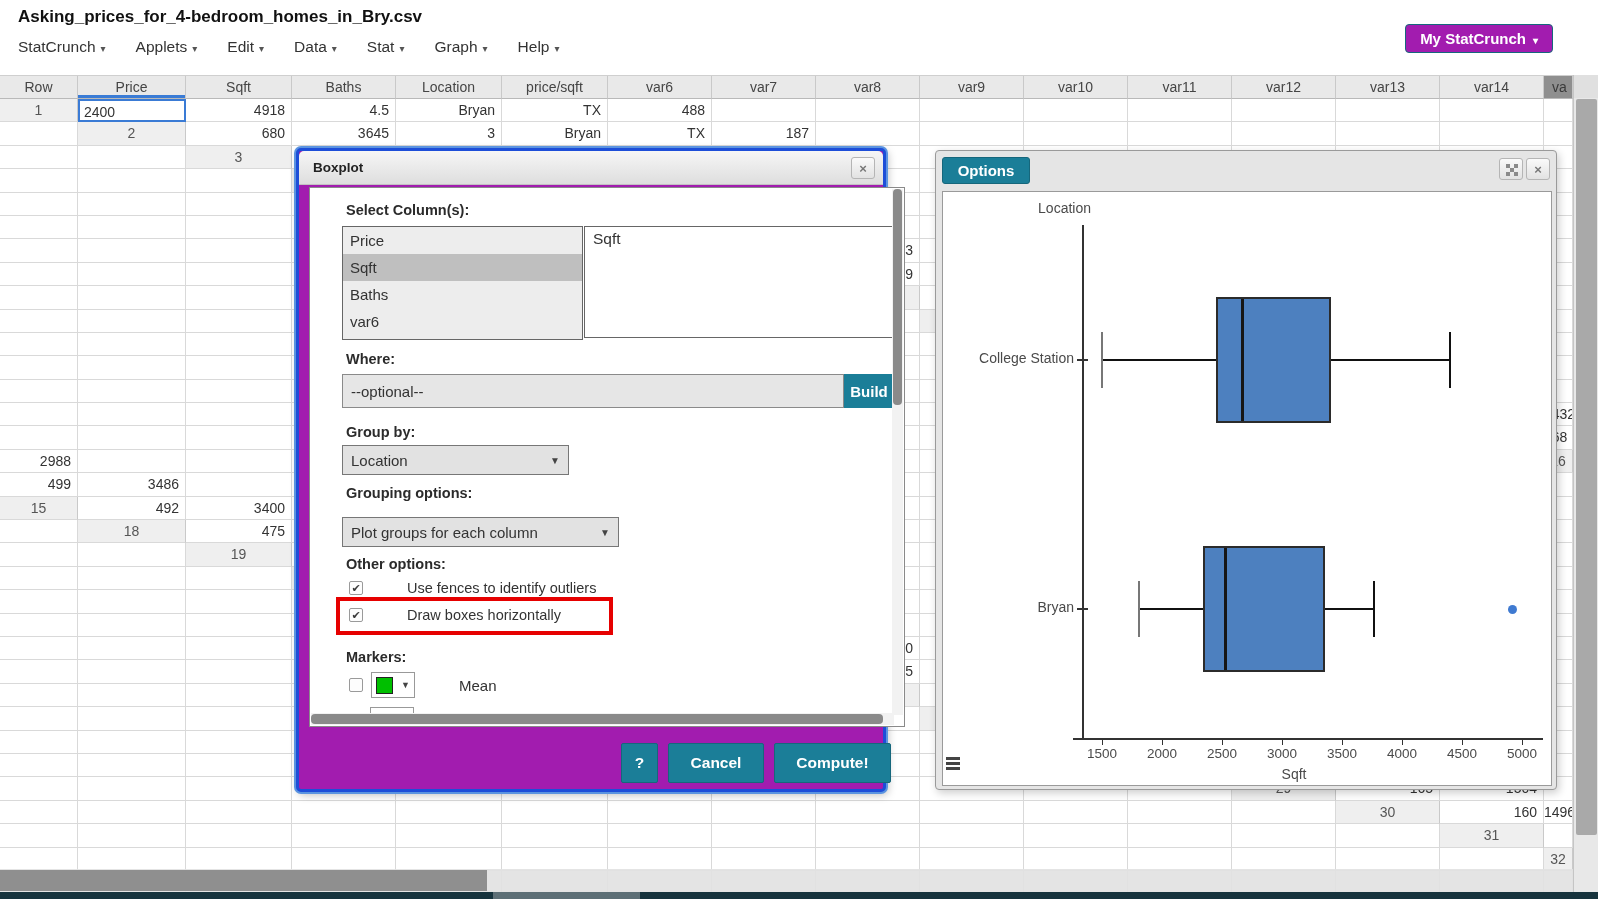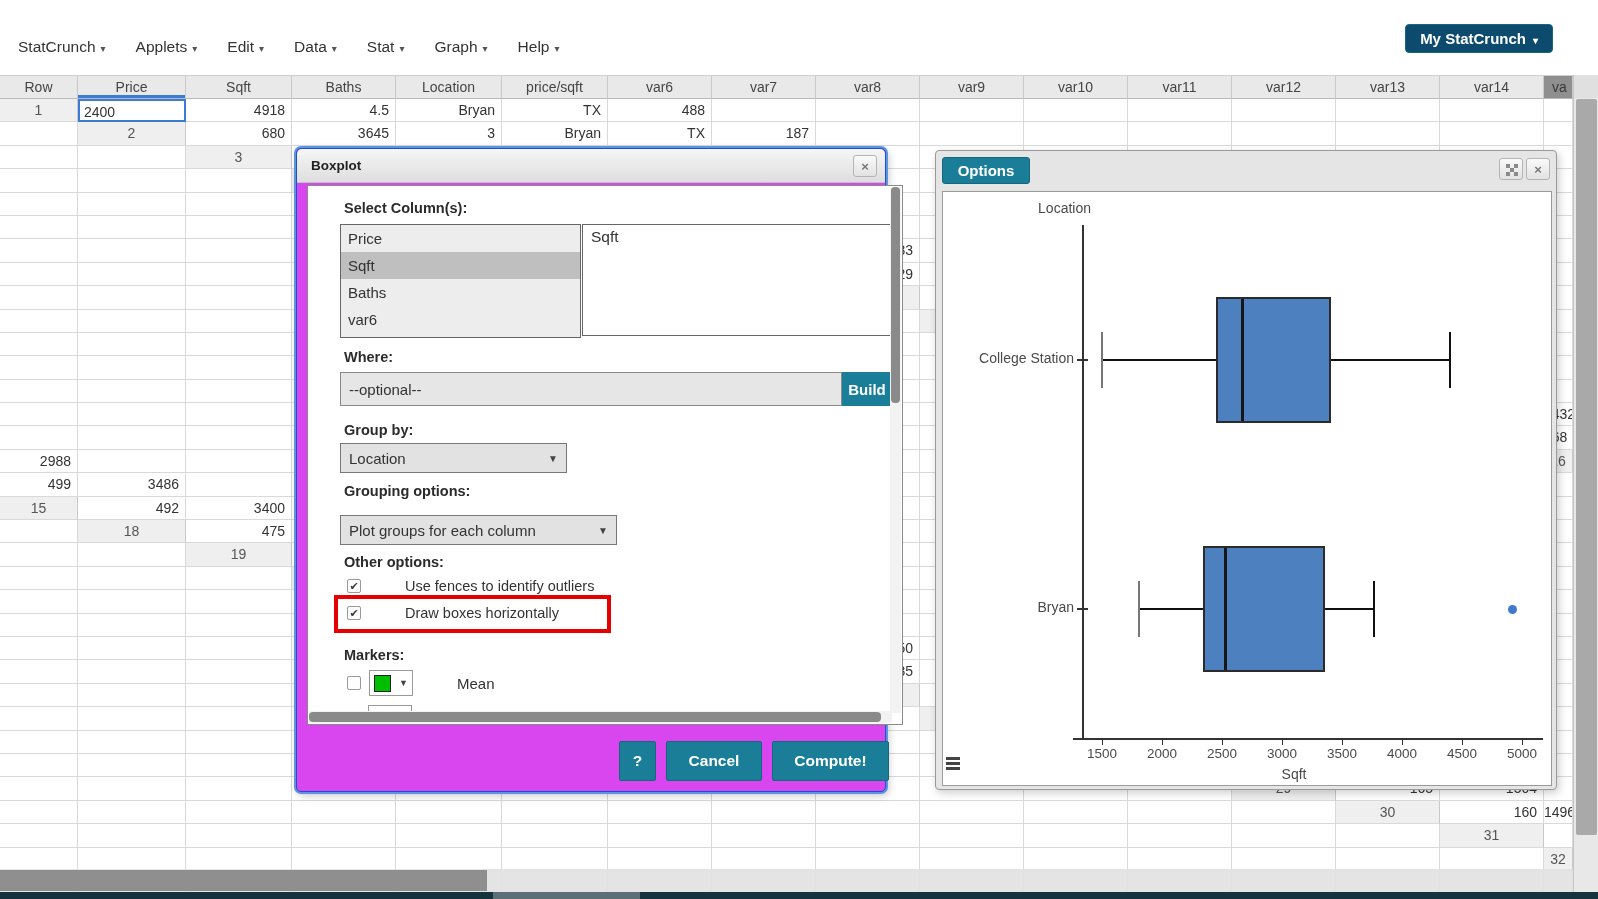--- a/index.html
+++ b/index.html
@@ -6,21 +6,21 @@
   html,body { width:1598px; height:899px; overflow:hidden; background:#fff;
               font-family:"Liberation Sans", sans-serif; }
   #app { position:relative; width:1598px; height:899px; background:#fff; }
 
   
   .file-title { position:absolute; left:18px; top:7px; font-size:17px; font-weight:bold; color:#111; }
   .menubar { position:absolute; left:18px; top:38px; display:flex; gap:30px; }
   .menu-item { font-size:15.5px; color:#333; cursor:pointer; }
   .menu-item .caret { font-size:10px; color:#555; margin-left:5px; }
   .my-sc { position:absolute; right:45px; top:24px; height:29px; padding:0 14px;
-           background:#0c4a6e; color:#fff; border:1px solid #16677c; border-radius:4px;
+           background:#a21caf; color:#fff; border:1px solid #16677c; border-radius:4px;
            font-family:"Liberation Sans",sans-serif; font-size:15px; font-weight:bold; cursor:pointer; }
   .my-sc .caret { font-size:10px; margin-left:7px; }
 
   
   #sheet { position:absolute; left:0; top:75px; width:1573px; height:824px;
            display:grid; border-top:1px solid #cfcfcf; z-index:1; }
   .hcell { background:#e9e9e9; border-right:1px solid #c9c9c9; border-bottom:1px solid #b9b9b9;
            font-size:14px; color:#454545; text-align:center; line-height:22px; overflow:hidden; }
   .hcell.selcol { box-shadow: inset 0 -3px 0 #3a7bd5; }
   .hcell.part { background:#8f8f8f; color:#3a3a3a; text-align:left; padding-left:8px; }
@@ -39,21 +39,21 @@
                     background:#a9a9a9; border-radius:2px; }
   #hscroll { position:absolute; left:0; top:869px; width:1573px; height:23px;
              background:rgba(226,226,226,.92); z-index:2; }
   #hscroll .thumb { position:absolute; left:0; top:1px; width:487px; height:21px;
                     background:rgba(125,125,125,.82); }
   #bottombar { position:absolute; left:0; top:892px; width:1598px; height:7px; background:#16333d; z-index:7; }
   #bottombar .thumb { position:absolute; left:493px; top:0; width:147px; height:7px; background:#5d6f76; }
 
   
   .dialog { position:absolute; left:296px; top:148px; width:590px; height:644px;
-            background:#d946ef; border:1px solid #1d4ed8; border-radius:5px;
+            background:#a21caf; border:3px solid #1d4ed8; border-radius:5px;
             box-shadow:0 0 0 2px #5b94e0, 2px 3px 8px rgba(0,0,0,.25); z-index:6; }
   .dlg-title { position:absolute; left:0; top:0; width:100%; height:34px;
                background:linear-gradient(#f6f6f6,#dedede); border-bottom:1px solid #c2c2c2;
                border-radius:5px 5px 0 0; }
   .dlg-title .txt { position:absolute; left:14px; top:9px; font-size:13.5px; font-weight:bold; color:#222; }
   .winbtn { position:absolute; width:24px; height:22px; background:linear-gradient(#fafafa,#e2e2e2);
             border:1px solid #b5b5b5; border-radius:3px; color:#777; font-weight:bold;
             font-size:13px; line-height:19px; text-align:center; cursor:pointer;
             font-family:"Liberation Sans",sans-serif; }
   .dlg-close { right:8px; top:6px; }
@@ -121,20 +121,21 @@
   .med { position:absolute; background:#161616; }
   .outlier { position:absolute; width:9px; height:9px; border-radius:50%; background:#3f7ad1; }
   .hamburger { position:absolute; left:3px; top:565px; width:14px; cursor:pointer; }
   .hamburger i { display:block; width:14px; height:2.5px; background:#444; margin-bottom:2.5px; }
 </style>
 </head>
 <body>
 
 <div id="app">
 
+  <div class="file-title">Asking_prices_for_4-bedroom_homes_in_Bry.csv</div>
   <div class="menubar" id="menubar">
       <div class="menu-item" style="position: static;">StatCrunch<span class="caret">▾</span></div>
       <div class="menu-item" style="position: static;">Applets<span class="caret">▾</span></div>
       <div class="menu-item" style="position: static;">Edit<span class="caret">▾</span></div>
       <div class="menu-item" style="position: static;">Data<span class="caret">▾</span></div>
       <div class="menu-item" style="position: static;">Stat<span class="caret">▾</span></div>
       <div class="menu-item" style="position: static;">Graph<span class="caret">▾</span></div>
       <div class="menu-item" style="position: static;">Help<span class="caret">▾</span></div>
     </div>
   <button class="my-sc"><span>My StatCrunch</span><span class="caret">▾</span></button>

